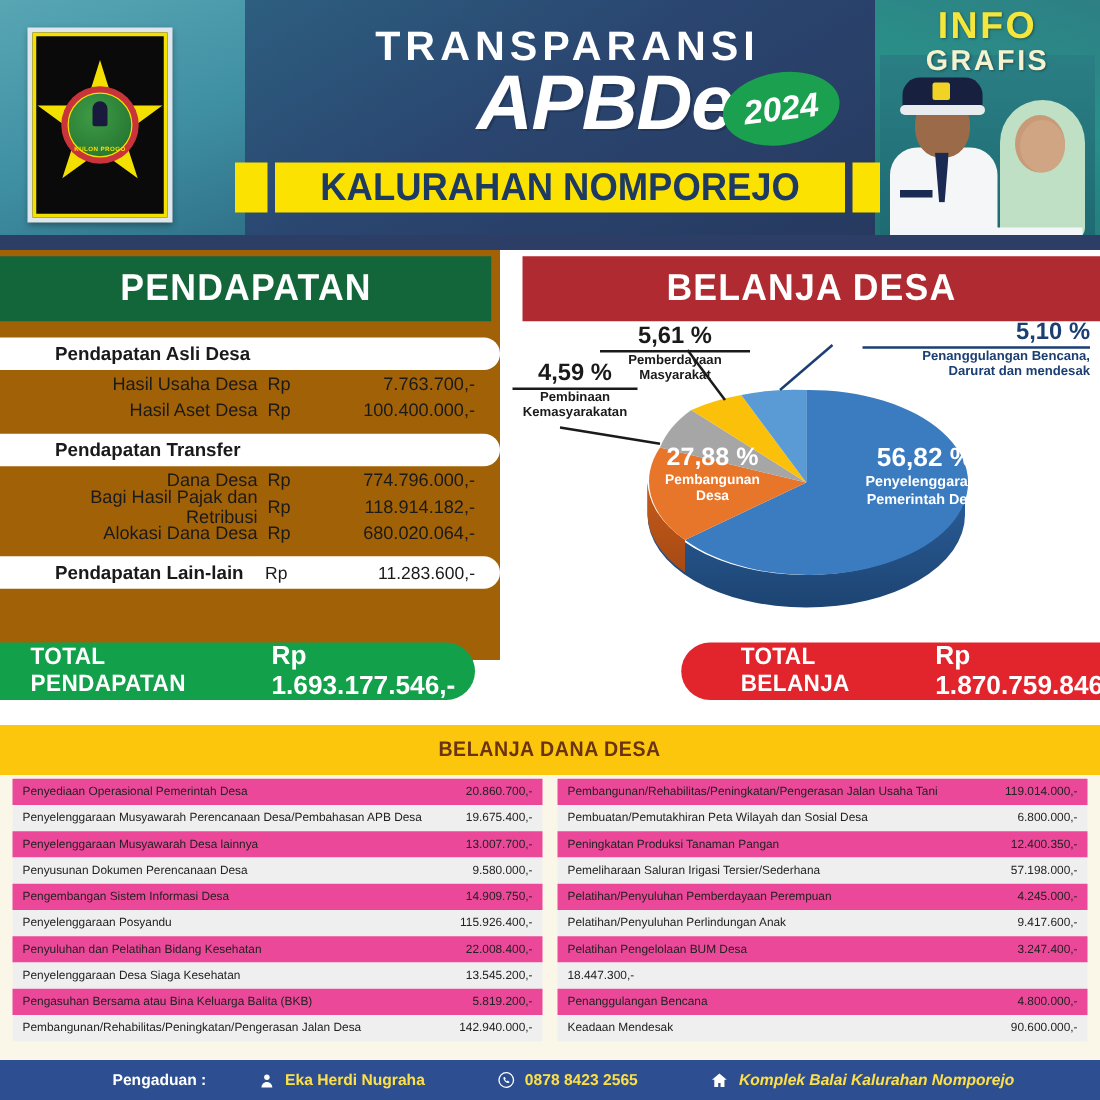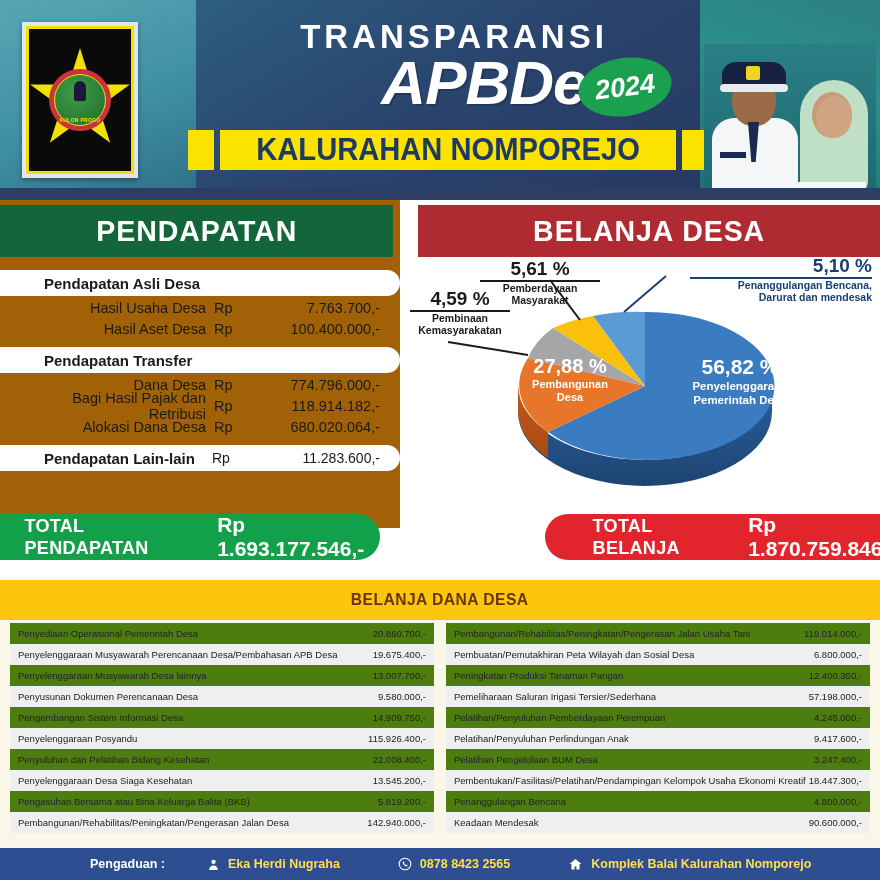--- a/index.html
+++ b/index.html
@@ -208,36 +208,36 @@
   }
   .yellow-sec span{ color:#6a3410; font-size:17px; font-weight:bold; letter-spacing:.5px; transform:scaleX(.92); }
 
   
   .tables{
     position:relative; width:880px; height:228px; background:#faf7e8;
     display:flex; padding:3px 10px 0 10px; gap:12px;
   }
   .tbl{ flex:1; }
   .trow{ display:flex; align-items:center; height:21px; padding:0 8px; }
-  .trow.odd{ background:#4d7c0f; }
+  .trow.odd{ background:#ec4899; }
   .trow.even{ background:#efefef; }
   .tname{ flex:1; font-size:9.5px; color:#222; white-space:nowrap; overflow:hidden; }
   .tval{ font-size:9.5px; color:#222; text-align:right; white-space:nowrap; }
 
   
   .footer{
     position:absolute; left:0; bottom:0; width:880px; height:32px;
     background:#2d4f91;
     display:flex; align-items:center;
   }
   .ft-label{ color:#ffffff; font-size:12.5px; font-weight:bold; margin-left:90px; }
   .ft-item{ display:flex; align-items:center; color:#fde047; font-size:12.5px; font-weight:bold; }
   .ft-item.p1{ margin-left:42px; }
   .ft-item.p2{ margin-left:58px; }
-  .ft-item.p3{ margin-left:58px; }
+  .ft-item.p3{ margin-left:58px;font-style:italic; }
   .ft-ico{ margin-right:8px; display:inline-flex; align-items:center; }
 </style>
 </head>
 <body>
 
 <div class="header">
   <div class="hdr-left-wash"></div>
   <div class="hdr-mid"></div>
   <div class="hdr-right-wash"></div>
 
@@ -273,20 +273,24 @@
     <div class="man-cap-badge"></div>
     <div class="man-cap-brim"></div>
     <div class="man-tie"></div>
     <div class="man-pocket"></div>
     <div class="woman-hijab"></div>
     <div class="woman-head"></div>
     <div class="woman-face"></div>
     <div class="photo-base"></div>
   </div>
 
+  <div class="info-grafis">
+    <div class="ig-info">INFO</div>
+    <div class="ig-grafis">GRAFIS</div>
+  </div>
 
   <div class="hdr-bottom-strip"></div>
 </div>
 
 <div class="panels">
 
   <div class="panel-left">
     <div class="head-green">
       <span>PENDAPATAN</span>
     </div>
@@ -492,21 +496,20 @@
       </div>
       <div class="trow even">
         <div class="tname">Pelatihan/Penyuluhan Perlindungan Anak</div>
         <div class="tval">9.417.600,-</div>
       </div>
       <div class="trow odd">
         <div class="tname">Pelatihan Pengelolaan BUM Desa</div>
         <div class="tval">3.247.400,-</div>
       </div>
       <div class="trow even">
-        <div class="tname">Pembentukan/Fasilitasi/Pelatihan/Pendampingan Kelompok Usaha Ekonomi Kreatif</div>
         <div class="tval">18.447.300,-</div>
       </div>
       <div class="trow odd">
         <div class="tname">Penanggulangan Bencana</div>
         <div class="tval">4.800.000,-</div>
       </div>
       <div class="trow even">
         <div class="tname">Keadaan Mendesak</div>
         <div class="tval">90.600.000,-</div>
       </div>

